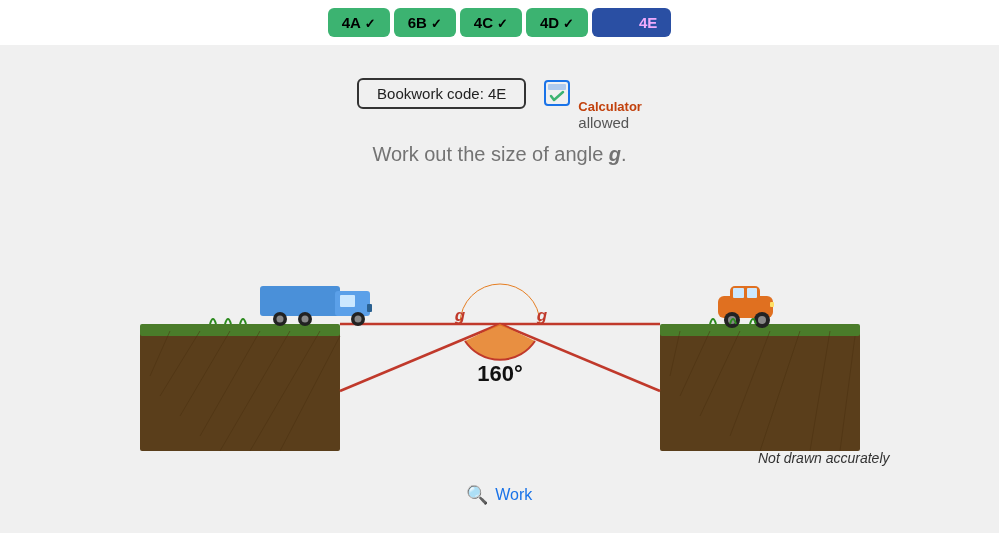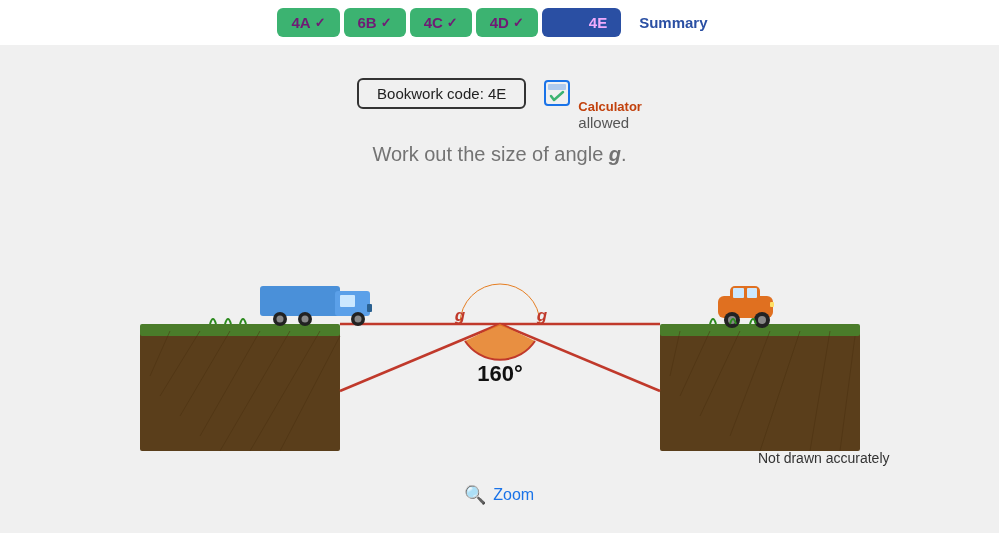--- a/index.html
+++ b/index.html
@@ -29,21 +29,22 @@
       align-items: center;
       gap: 4px;
       padding: 6px 14px;
       border-radius: 6px;
       font-size: 15px;
       font-weight: 600;
       cursor: pointer;
     }
     .nav-tab.completed {
       background: #3cb371;
-      color: #701a75;
+      color: #000000;
+      align-items: flex-end;
     }
     .nav-tab.active {
       background: #2a4fa3;
       color: #f0abfc;
       padding-left: 47px;
     }
     .nav-tab.summary {
       background: transparent;
       color: #2a4fa3;
       font-weight: 700;
@@ -108,20 +109,21 @@
       height: 100%;
     }
 
     
     .not-drawn {
       position: absolute;
       bottom: 10px;
       right: 0px;
       font-size: 14px;
       color: #333;
+      font-style: italic;
     }
 
     
     .zoom-row {
       display: flex;
       align-items: center;
       gap: 6px;
       margin-top: 8px;
       font-size: 16px;
       color: #1a73e8;
@@ -147,23 +149,20 @@
   <div class="nav-tab completed">
     <span>4C</span>
     <span class="checkmark">✓</span>
   </div>
   <div class="nav-tab completed">
     <span>4D</span>
     <span class="checkmark">✓</span>
   </div>
   <div class="nav-tab active">
     <span>4E</span>
-  </div>
-  <div class="nav-tab summary">
-    <span>Summary</span>
   </div>
 </div>
 
 <div class="bookwork-row">
   <div class="bookwork-box">
     <span>Bookwork code: 4E</span>
   </div>
   <div class="calculator-badge">
     <div class="calc-icon">
 
@@ -266,14 +265,14 @@
     <path d="M600 148 Q603 138 606 148" fill="none" stroke="#2e8b20" stroke-width="2"></path>
     <path d="M620 148 Q623 138 626 148" fill="none" stroke="#2e8b20" stroke-width="2"></path>
     <path d="M640 148 Q643 138 646 148" fill="none" stroke="#2e8b20" stroke-width="2"></path>
   </svg>
 
   <div class="not-drawn">Not drawn accurately</div>
 </div>
 
 <div class="zoom-row">
   <span class="zoom-icon">🔍</span>
-  <span>Zoom</span>
+  <span>Work</span>
 </div>
 
 </body></html>

